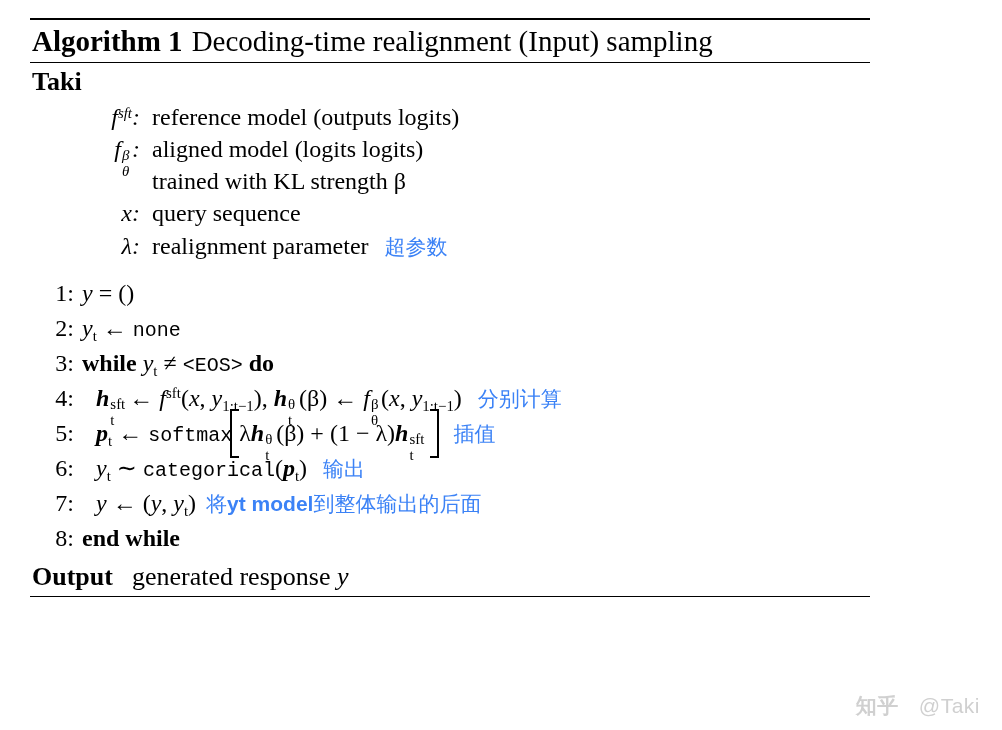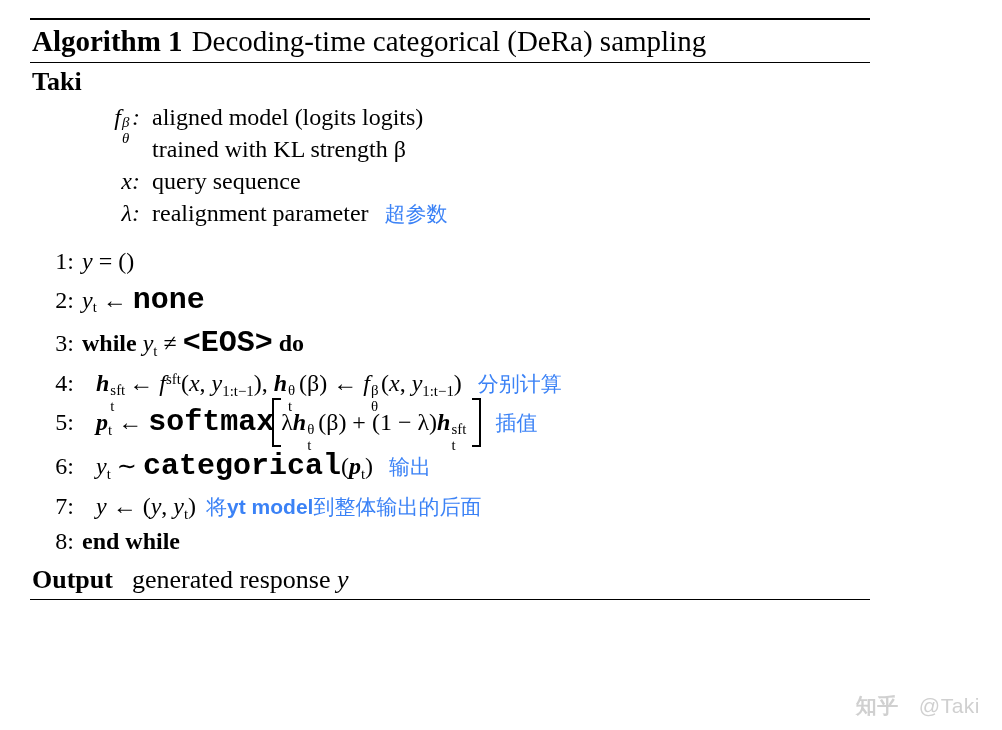--- a/index.html
+++ b/index.html
@@ -92,22 +92,21 @@
     font-family: "Liberation Serif", serif;
   }
   .lbody {
     flex: 1;
   }
   .kw {
     font-weight: bold;
   }
   .mono {
     font-family: "Liberation Mono", monospace;
-    font-size: 30px;
-    font-weight: bold;
+    font-size: 20px;
   }
   .it {
     font-style: italic;
   }
   .bi {
     font-style: italic;
     font-weight: bold;
   }
   .ann {
     color: #3b82f6;
@@ -192,29 +191,33 @@
 <body>
 
 <div class="page">
 
   <div class="algo">
 
     <div class="rule"></div>
 
     <div class="title-row">
       <span class="bold">Algorithm 1</span>
-      <span>Decoding-time categorical (DeRa) sampling</span>
+      <span>Decoding-time realignment (Input) sampling</span>
     </div>
 
     <div class="rule thin"></div>
 
     <div class="input-head">Taki</div>
 
     <div class="params">
 
+      <div class="prow">
+        <span class="psym">f<span class="sp">sft</span>:</span>
+        <span class="pdesc">reference model (outputs logits)</span>
+      </div>
 
       <div class="prow">
         <span class="psym">f<span class="stack"><span class="up">β</span><span class="dn">θ</span></span><span style="display:inline-block;width:11px"></span>:</span>
         <span class="pdesc">aligned model (logits logits)</span>
       </div>
 
       <div class="prow">
         <span class="psym"></span>
         <span class="pdesc cont">trained with KL strength β</span>
       </div>

